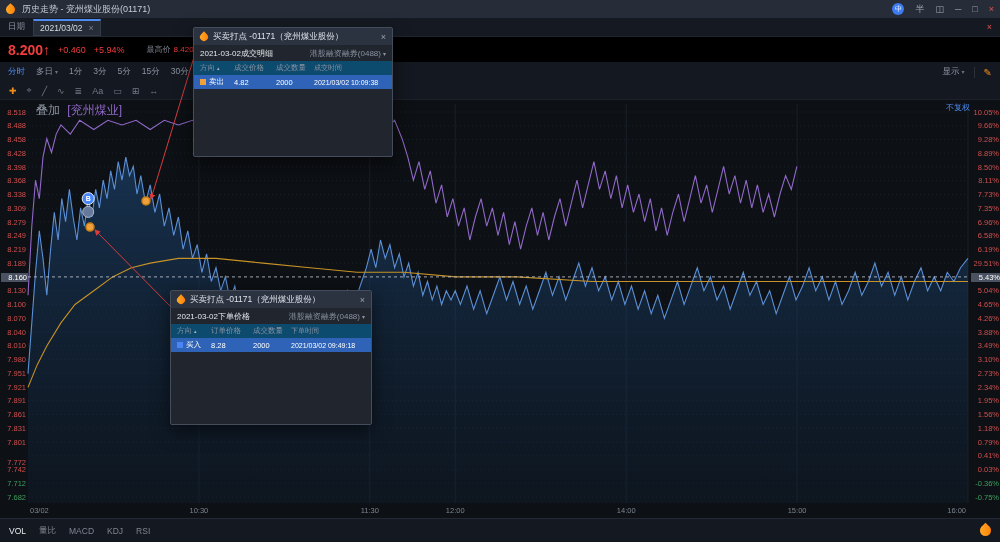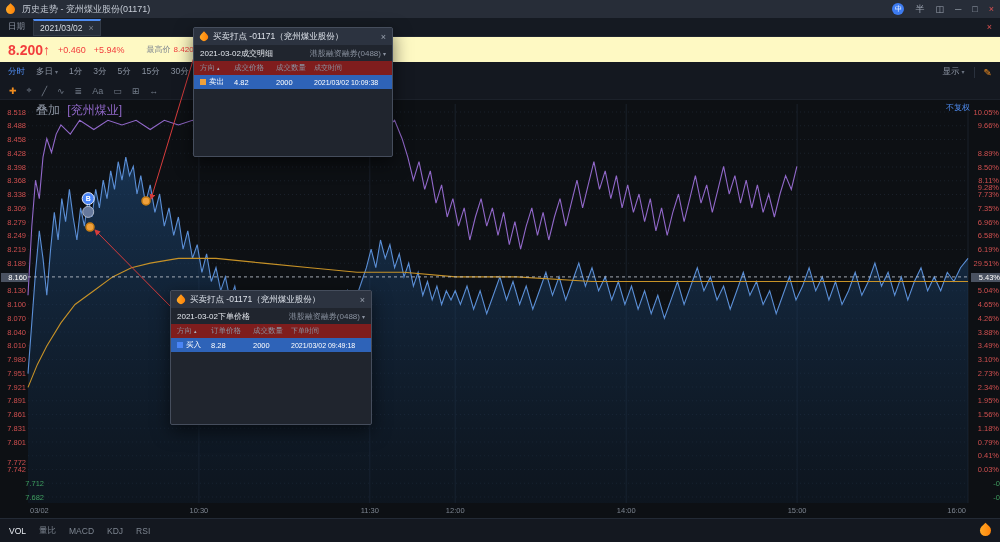--- a/index.html
+++ b/index.html
@@ -14,21 +14,21 @@
   .badge-cn{width:12px;height:12px;border-radius:6px;background:#3d7bf0;color:#fff;font-size:7px;line-height:12px;text-align:center;}
   .tb-ic{cursor:pointer;}
   .tb-close{color:#e05252;}
   
   .tabrow{top:18px;height:19px;background:#151a22;display:flex;align-items:center;padding:0 8px;gap:8px;border-bottom:1px solid #20262f;z-index:3;}
   .datelabel{color:#8b93a1;font-size:8.5px;}
   .tab{display:flex;align-items:center;gap:6px;background:#262d38;border:1px solid #333b47;border-top:2px solid #4e8bf0;padding:0 6px;color:#d6dbe3;font-size:8.5px;height:14px;}
   .tabx{color:#79818e;font-size:9px;}
   .panelx{margin-left:auto;color:#e05252;font-size:9px;}
   
-  .quoterow{top:37px;height:25px;background:#fef9c3;display:flex;align-items:center;padding:0 8px;z-index:2;}
+  .quoterow{top:37px;height:25px;background:#000000;display:flex;align-items:center;padding:0 8px;z-index:2;}
   .bigprice{color:#f23d3d;font-size:14px;font-weight:bold;}
   .chg{color:#f23d3d;font-size:9px;margin-left:8px;}
   .qfields{display:flex;margin-left:10px;}
   .qf{margin-left:12px;font-size:8px;white-space:nowrap;}
   .qf .lab{color:#7d8590;}
   .qf .val{color:#f23d3d;margin-left:3px;}
   
   .periodrow{top:62px;height:20px;background:#141820;display:flex;align-items:center;padding:0 8px;z-index:2;}
   .pitem{color:#8b93a1;font-size:8.5px;margin-right:11px;cursor:pointer;white-space:nowrap;}
   .pitem.active{color:#4e8bf0;}
@@ -44,40 +44,40 @@
   .chartarea{top:100px;height:418px;background:#0d1014;z-index:0;}
   .overlaylab{position:absolute;left:36px;top:102px;font-size:12px;z-index:6;}
   .ov1{color:#8b93a1;}
   .ov2{color:#9168c9;margin-left:4px;}
   .adjust{position:absolute;right:30px;top:102px;font-size:8px;color:#4e8bf0;z-index:6;}
   .axwrap{position:absolute;top:0;height:542px;z-index:6;pointer-events:none;}
   .axlab{position:absolute;font-size:7.5px;line-height:9px;}
   .axlab.l{left:1px;width:25px;text-align:right;}
   .axlab.r{left:0;width:28px;text-align:right;}
   .up{color:#cf4f4f;}
-  .dn{color:#3f9e60;padding-left:18px;}
+  .dn{color:#3f9e60;}
   .hl{background:#4a5261;color:#fff;padding:0 1px;}
   .tlab{position:absolute;top:506px;font-size:7.5px;color:#7d8590;}
   
   .bottombar{top:518px;height:24px;background:#141820;border-top:1px solid #232a35;display:flex;align-items:center;padding:0 9px;gap:13px;z-index:3;}
   .ind{color:#7d8590;font-size:8.5px;cursor:pointer;}
   .ind.active{color:#e8ecf2;}
   .bb-right{margin-left:auto;}
   .flame-lg{width:11px;height:11px;background:linear-gradient(135deg,#ffb02e,#ff7a00);border-radius:50% 0 50% 50%;transform:rotate(-45deg);display:inline-block;}
   
   .popup{position:absolute;background:#20252e;border:1px solid #454d5c;box-shadow:0 6px 18px rgba(0,0,0,.55);z-index:20;border-radius:2px;box-sizing:border-box;}
   .ptitle{height:17px;background:#2c3340;display:flex;align-items:center;padding:0 6px;gap:5px;}
   .pflame{width:8px;height:8px;background:linear-gradient(135deg,#ffb02e,#ff7a00);border-radius:50% 0 50% 50%;transform:rotate(-45deg);flex:0 0 auto;}
   .ptitle .t{color:#dde2ea;font-size:8.5px;flex:1;white-space:nowrap;overflow:hidden;}
   .pclose{color:#99a1ae;font-size:9px;cursor:pointer;}
   .psub{height:16px;display:flex;align-items:center;padding:0 6px;font-size:8px;}
   .psub .s{color:#e2e6ec;white-space:nowrap;}
   .acct{margin-left:auto;color:#8b93a1;white-space:nowrap;cursor:pointer;}
   .caret2{font-size:6px;margin-left:2px;}
-  .phead{height:14px;background:#7f1d1d;display:flex;align-items:center;padding:0 6px;font-size:7.5px;color:#8b93a1;}
+  .phead{height:14px;background:#0c4a6e;display:flex;align-items:center;padding:0 6px;font-size:7.5px;color:#8b93a1;}
   .prow{height:14px;background:#2e63b8;display:flex;align-items:center;padding:0 6px;font-size:7.5px;color:#fff;}
   .cd{width:34px;display:flex;align-items:center;}
   .cp{width:42px;}
   .cq{width:38px;}
   .ct{flex:1;font-size:7px;white-space:nowrap;}
   .sortc{font-size:5px;margin-left:2px;color:#aab2c0;}
   .sq{width:6px;height:6px;margin-right:3px;display:inline-block;flex:0 0 auto;}
   svg.overlay{position:absolute;left:0;top:0;pointer-events:none;z-index:5;}
 </style>
 </head>
@@ -245,21 +245,21 @@
       <div class="axlab l up" style="top: 423.75px;">7.831</div>
       <div class="axlab l up" style="top: 437.5px;">7.801</div>
       <div class="axlab l up" style="top: 451.25px; margin-top: 7px;">7.772</div>
       <div class="axlab l up" style="top: 465px;">7.742</div>
       <div class="axlab l dn" style="top: 478.75px;">7.712</div>
       <div class="axlab l dn" style="top: 492.5px;">7.682</div>
     </div>
   <div class="axwrap" style="left:971px;width:29px;">
       <div class="axlab r up" style="top: 107.5px;">10.05%</div>
       <div class="axlab r up" style="top: 121.25px;">9.66%</div>
-      <div class="axlab r up" style="top: 135px; margin-top: 48px;">9.28%</div>
+      <div class="axlab r up" style="top: 135px;">9.28%</div>
       <div class="axlab r up" style="top: 148.75px;">8.89%</div>
       <div class="axlab r up" style="top: 162.5px;">8.50%</div>
       <div class="axlab r up" style="top: 176.25px;">8.11%</div>
       <div class="axlab r up" style="top: 190px;">7.73%</div>
       <div class="axlab r up" style="top: 203.75px;">7.35%</div>
       <div class="axlab r up" style="top: 217.5px;">6.96%</div>
       <div class="axlab r up" style="top: 231.25px;">6.58%</div>
       <div class="axlab r up" style="top: 245px;">6.19%</div>
       <div class="axlab r up" style="top: 258.75px;">29.51%</div>
       <div class="axlab r hl" style="top: 272.5px;">5.43%</div>

